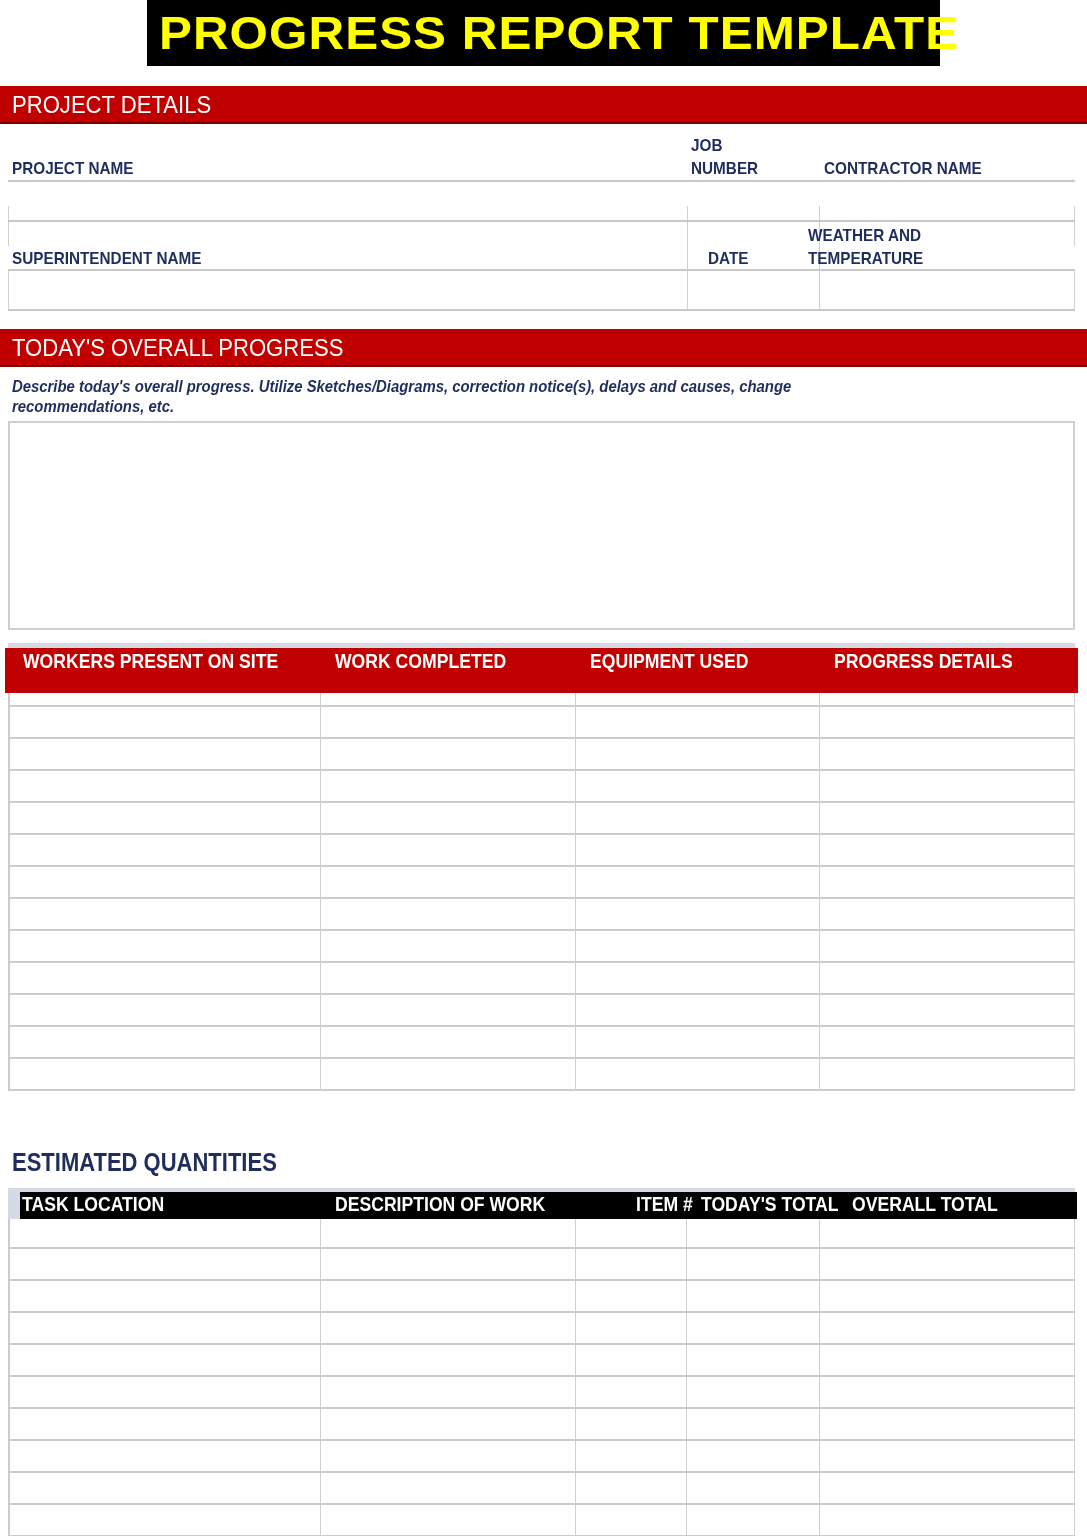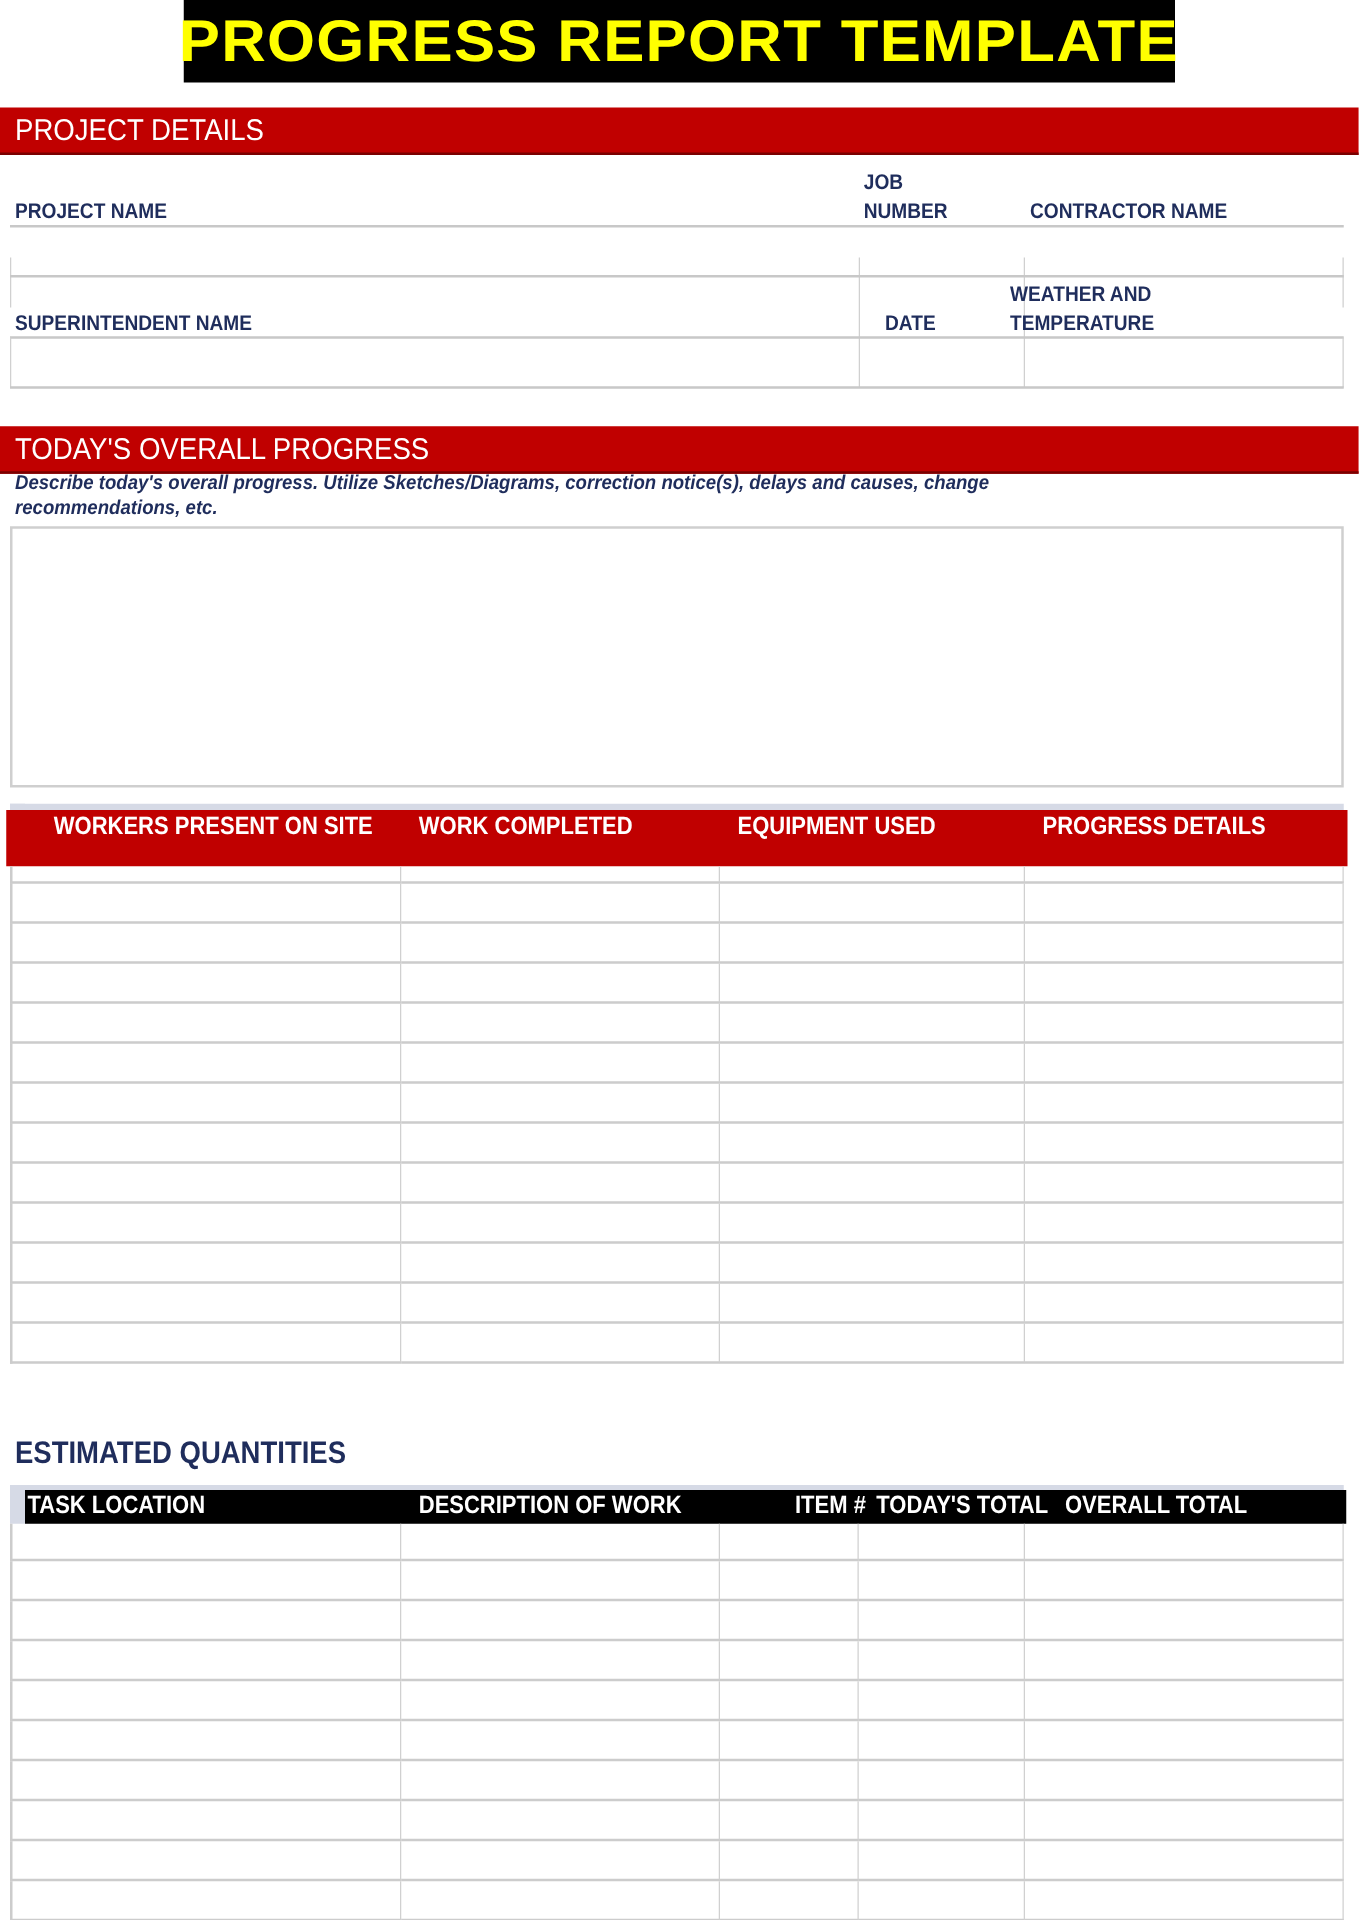--- a/index.html
+++ b/index.html
@@ -3,21 +3,21 @@
 <meta charset="utf-8">
 <style>
   * { box-sizing: border-box; margin: 0; padding: 0; }
   html, body { width: 1087px; height: 1536px; background: #ffffff; overflow: hidden; }
   body { position: relative; font-family: "Liberation Sans", sans-serif; }
 
   .title-bar {
     position: absolute; left: 147px; top: 0; width: 793px; height: 66px;
     background: #000000; color: #ffff00;
     font-family: "Liberation Sans", sans-serif; font-weight: bold;
-    font-size: 47px; line-height: 66px; text-align: center; letter-spacing: 1px;
+    font-size: 47px; line-height: 66px; text-align: right; letter-spacing: 1px;
     transform-origin: center;
   }
   .title-bar span { display: inline-block; transform: scaleX(1.05); }
 
   .section-bar {
     position: absolute; left: 0; width: 1087px; height: 38px;
     background: #c00000; color: #ffffff;
     border-bottom: 2px solid #7a0000;
     font-size: 24px; line-height: 38px; padding-left: 12px;
     font-family: "Liberation Sans", sans-serif;
@@ -106,33 +106,33 @@
 <div class="hline" style="left:8px; top:269px; width:1067px;"></div>
 <div class="vline" style="left:8px; top:270px; height:40px;"></div>
 <div class="vline" style="left:1074px; top:270px; height:40px;"></div>
 
 <div class="field" style="left:9px; top:271px; width:678px; height:38px;"></div>
 <div class="field" style="left:688px; top:271px; width:131px; height:38px;"></div>
 <div class="field" style="left:820px; top:271px; width:254px; height:38px;"></div>
 
 <div class="hline" style="left:8px; top:309px; width:1067px;"></div>
 
-<div class="section-bar" style="top:329px;margin-top:12px;"><span>TODAY'S OVERALL PROGRESS</span></div>
+<div class="section-bar" style="top:329px;"><span>TODAY'S OVERALL PROGRESS</span></div>
 
 <div class="instructions">
   <span>Describe today's overall progress. Utilize Sketches/Diagrams, correction notice(s), delays and causes, change</span><br>
   <span>recommendations, etc.</span>
 </div>
 
 <div class="progress-box"></div>
 
 <div style="position:absolute; left:8px; top:643px; width:1067px; height:5px; background:#d6dae6;"></div>
 <div style="position:absolute; left:8px; top:643px; width:12px; height:30px; background:#d6dae6;"></div>
 <div class="tbl-head-red"></div>
-<div class="th" style="left:23px; top:650px;margin-left:20px;"><span>WORKERS PRESENT ON SITE</span></div>
+<div class="th" style="left:23px; top:650px;"><span>WORKERS PRESENT ON SITE</span></div>
 <div class="th" style="left:335px; top:650px;"><span>WORK COMPLETED</span></div>
 <div class="th" style="left:590px; top:650px;"><span>EQUIPMENT USED</span></div>
 <div class="th" style="left:834px; top:650px;"><span>PROGRESS DETAILS</span></div>
 
 <div id="progress-grid">
     <div class="grid-cell" style="left: 8px; top: 693px; width: 313px; height: 14px; border-left: 2px solid rgb(204, 204, 204);"></div>
     <div class="grid-cell" style="left: 321px; top: 693px; width: 255px; height: 14px;"></div>
     <div class="grid-cell" style="left: 576px; top: 693px; width: 244px; height: 14px;"></div>
     <div class="grid-cell" style="left: 820px; top: 693px; width: 255px; height: 14px;"></div>
     <div class="grid-cell" style="left: 8px; top: 707px; width: 313px; height: 32px; border-left: 2px solid rgb(204, 204, 204);"></div>

